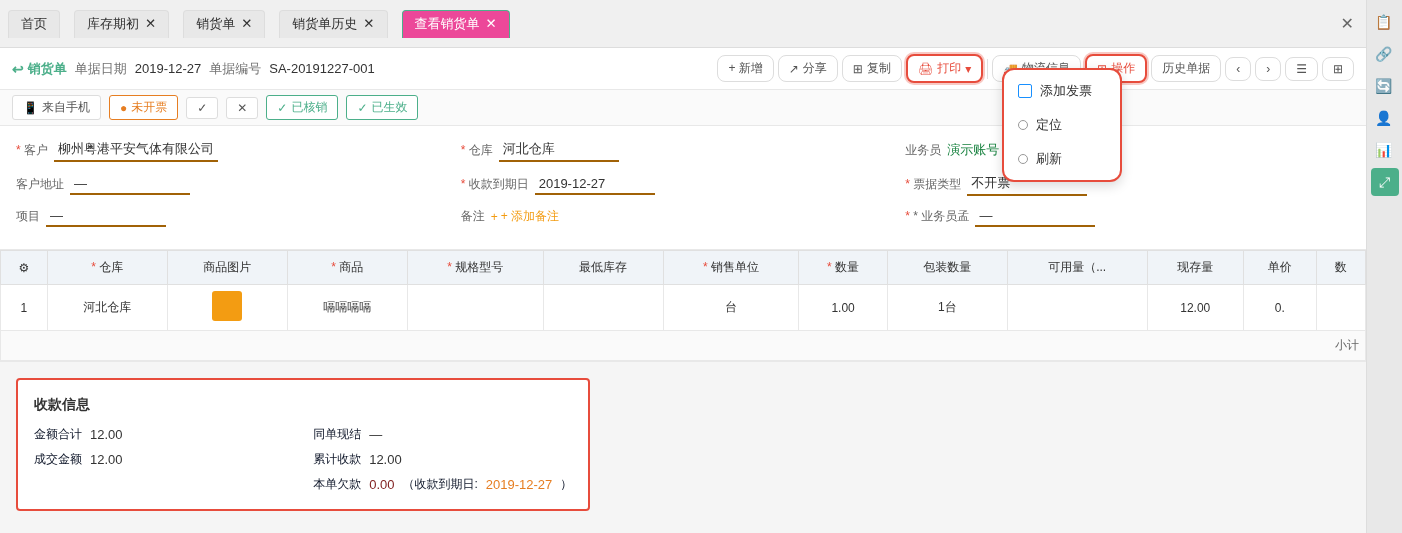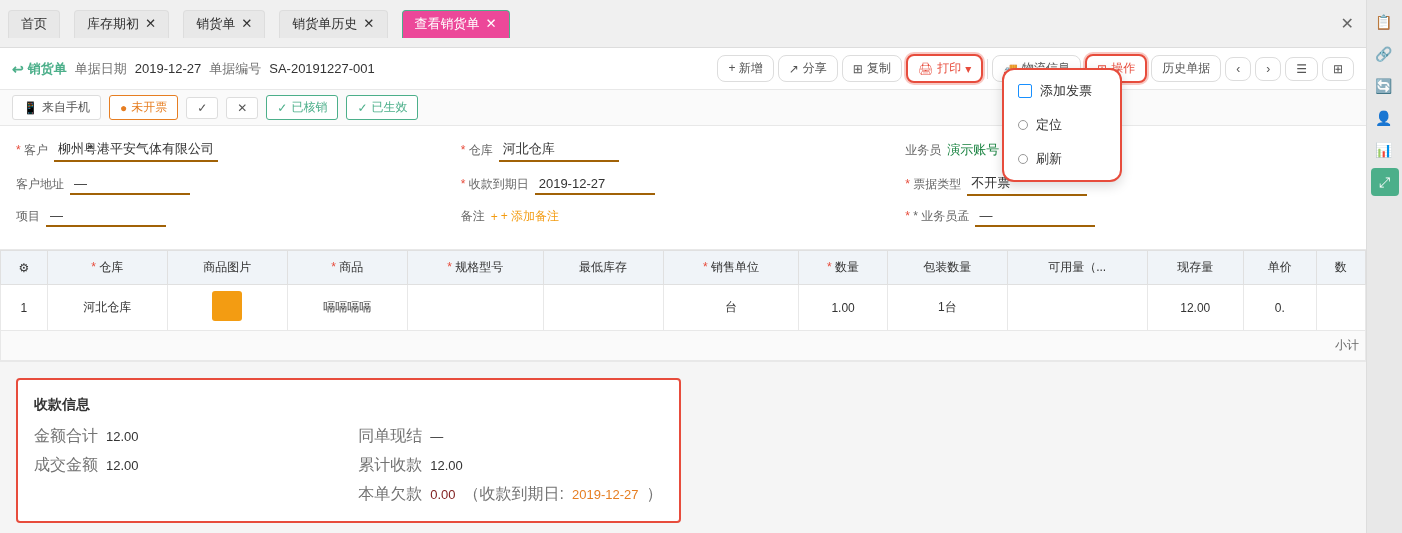--- a/index.html
+++ b/index.html
@@ -76,21 +76,21 @@
     .product-img { width: 30px; height: 30px; background: #f39c12; border-radius: 3px; display: inline-block; }
 
     
     .payment-section {
       background: white; margin: 4px; padding: 16px; border: 2px solid #e74c3c; border-radius: 4px;
       display: inline-block; min-width: 520px;
     }
     .payment-title { font-weight: bold; font-size: 14px; margin-bottom: 12px; }
     .payment-grid { display: grid; grid-template-columns: 1fr 1fr; gap: 8px 20px; }
     .payment-row { display: flex; align-items: center; gap: 8px; }
-    .payment-label { color: #737373; font-size: 16px; white-space: nowrap; }
+    .payment-label { color: #0f172a; font-size: 12px; white-space: nowrap; }
     .payment-value { color: #333; font-size: 13px; }
     .payment-value.red { color: #7f1d1d; }
     .payment-value.orange { color: #e67e22; }
     .dropdown-menu {
       position: absolute; top: 68px; right: 280px; background: white;
       border: 2px solid #e74c3c; border-radius: 12px; z-index: 200;
       box-shadow: 0 4px 12px rgba(0,0,0,0.15); min-width: 120px; padding: 4px 0;
     }
     .dropdown-item {
       display: flex; align-items: center; gap: 8px; padding: 8px 14px;

